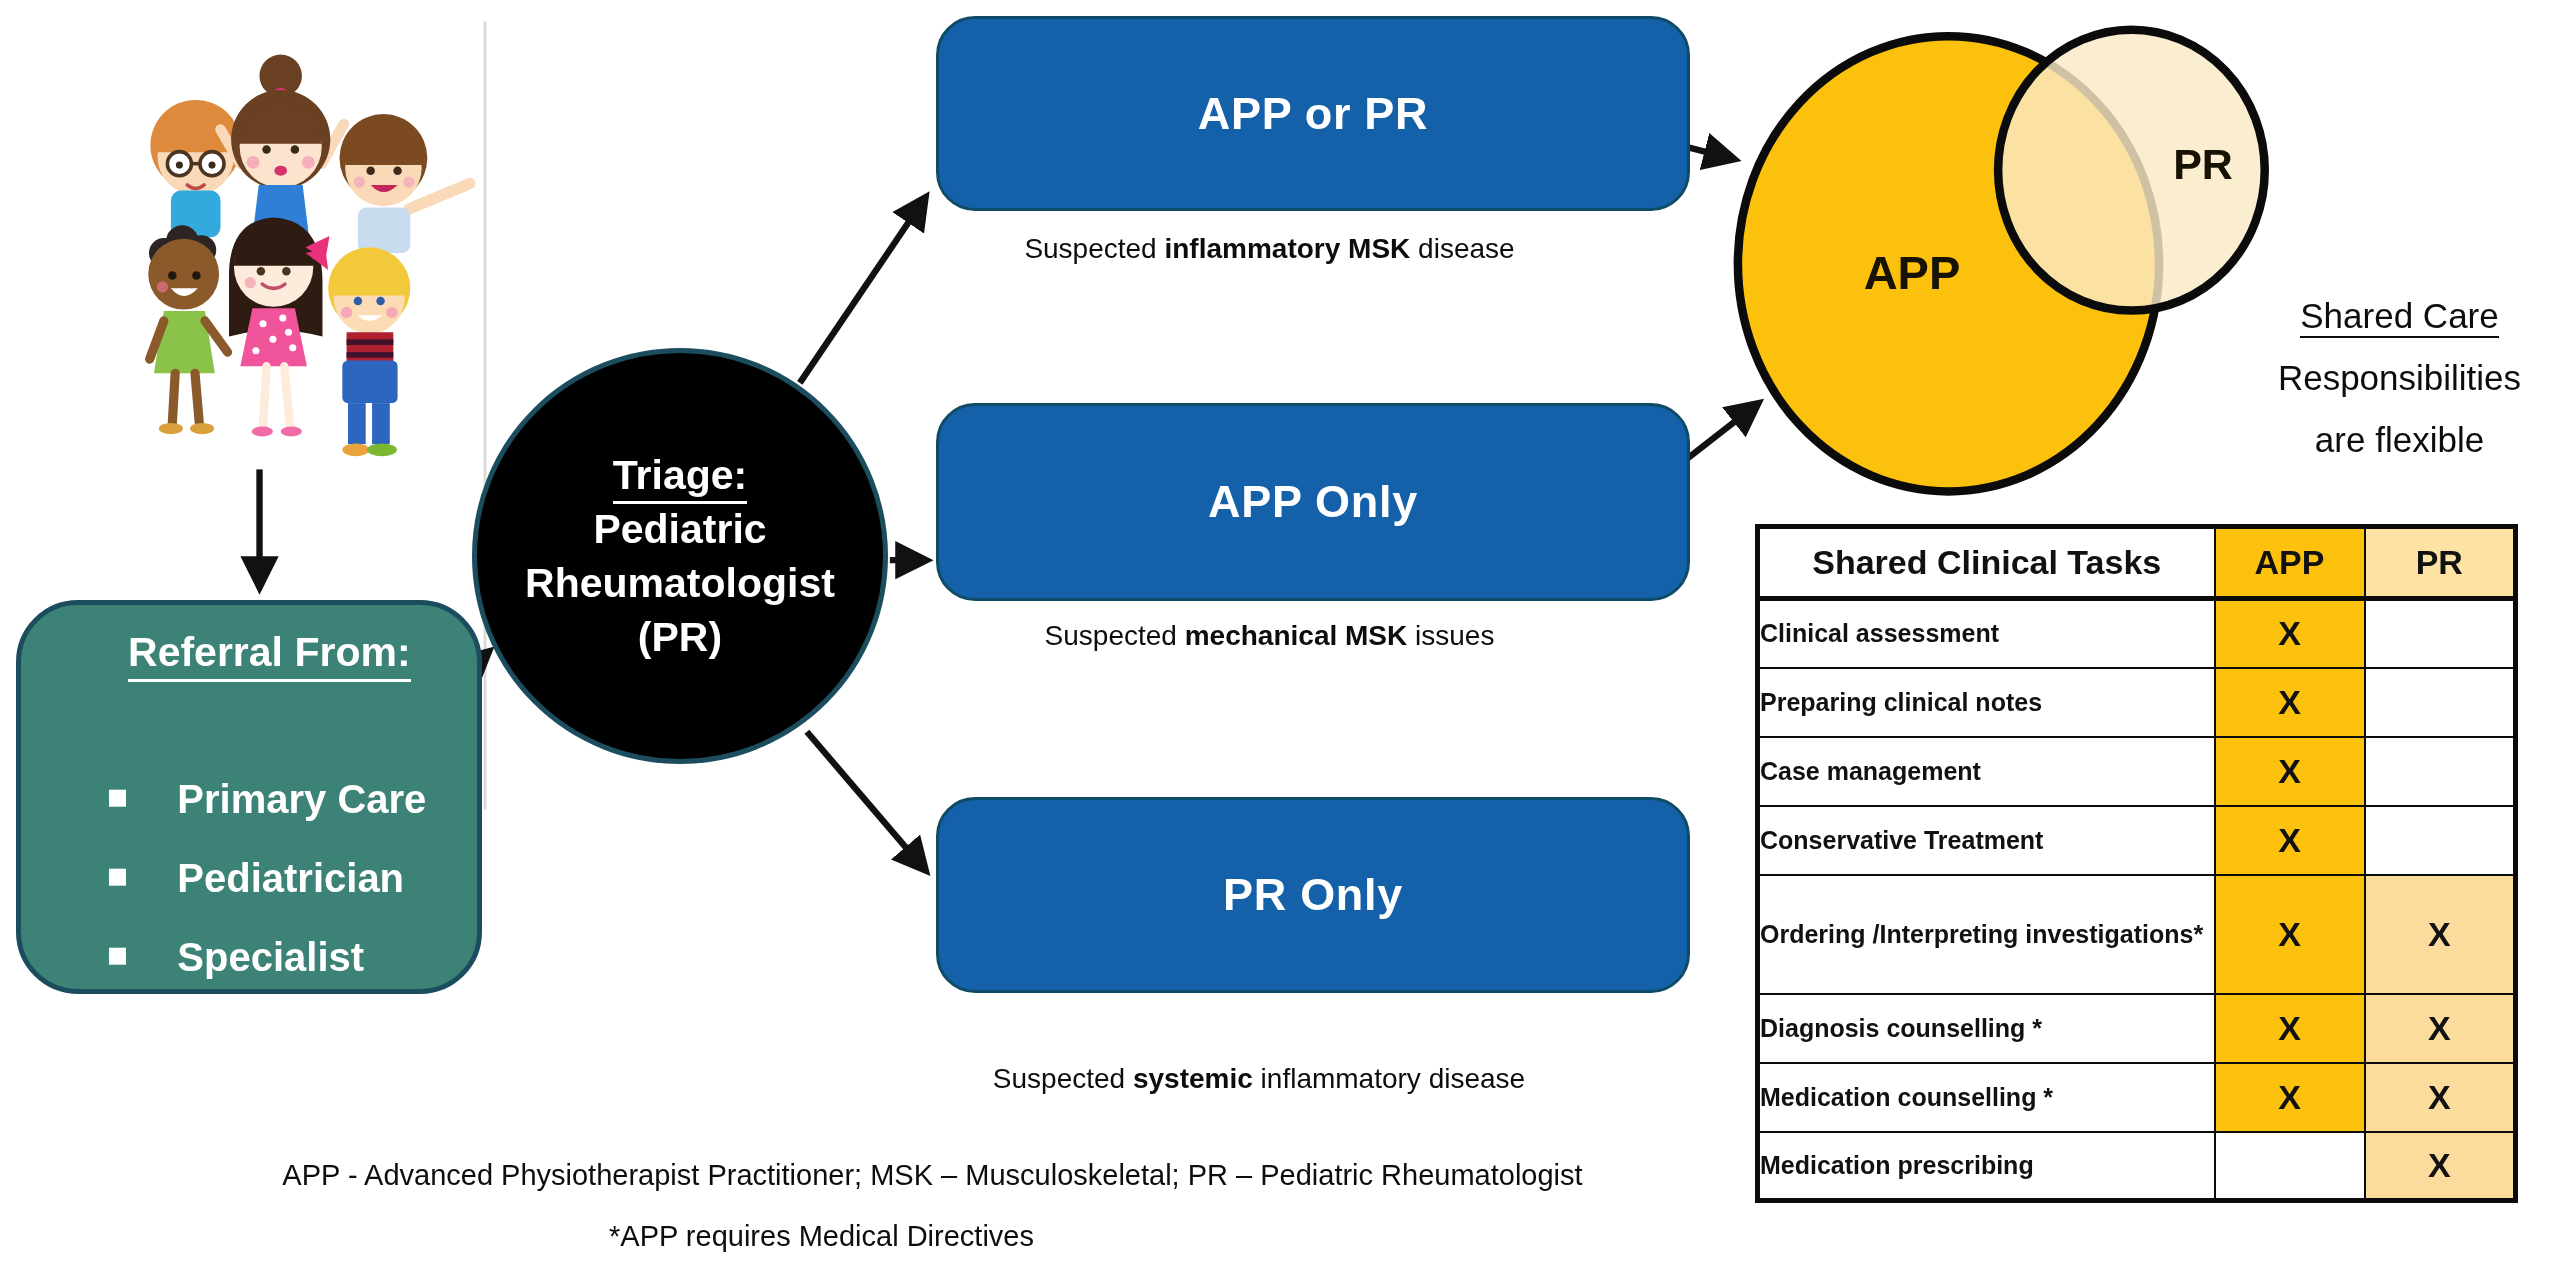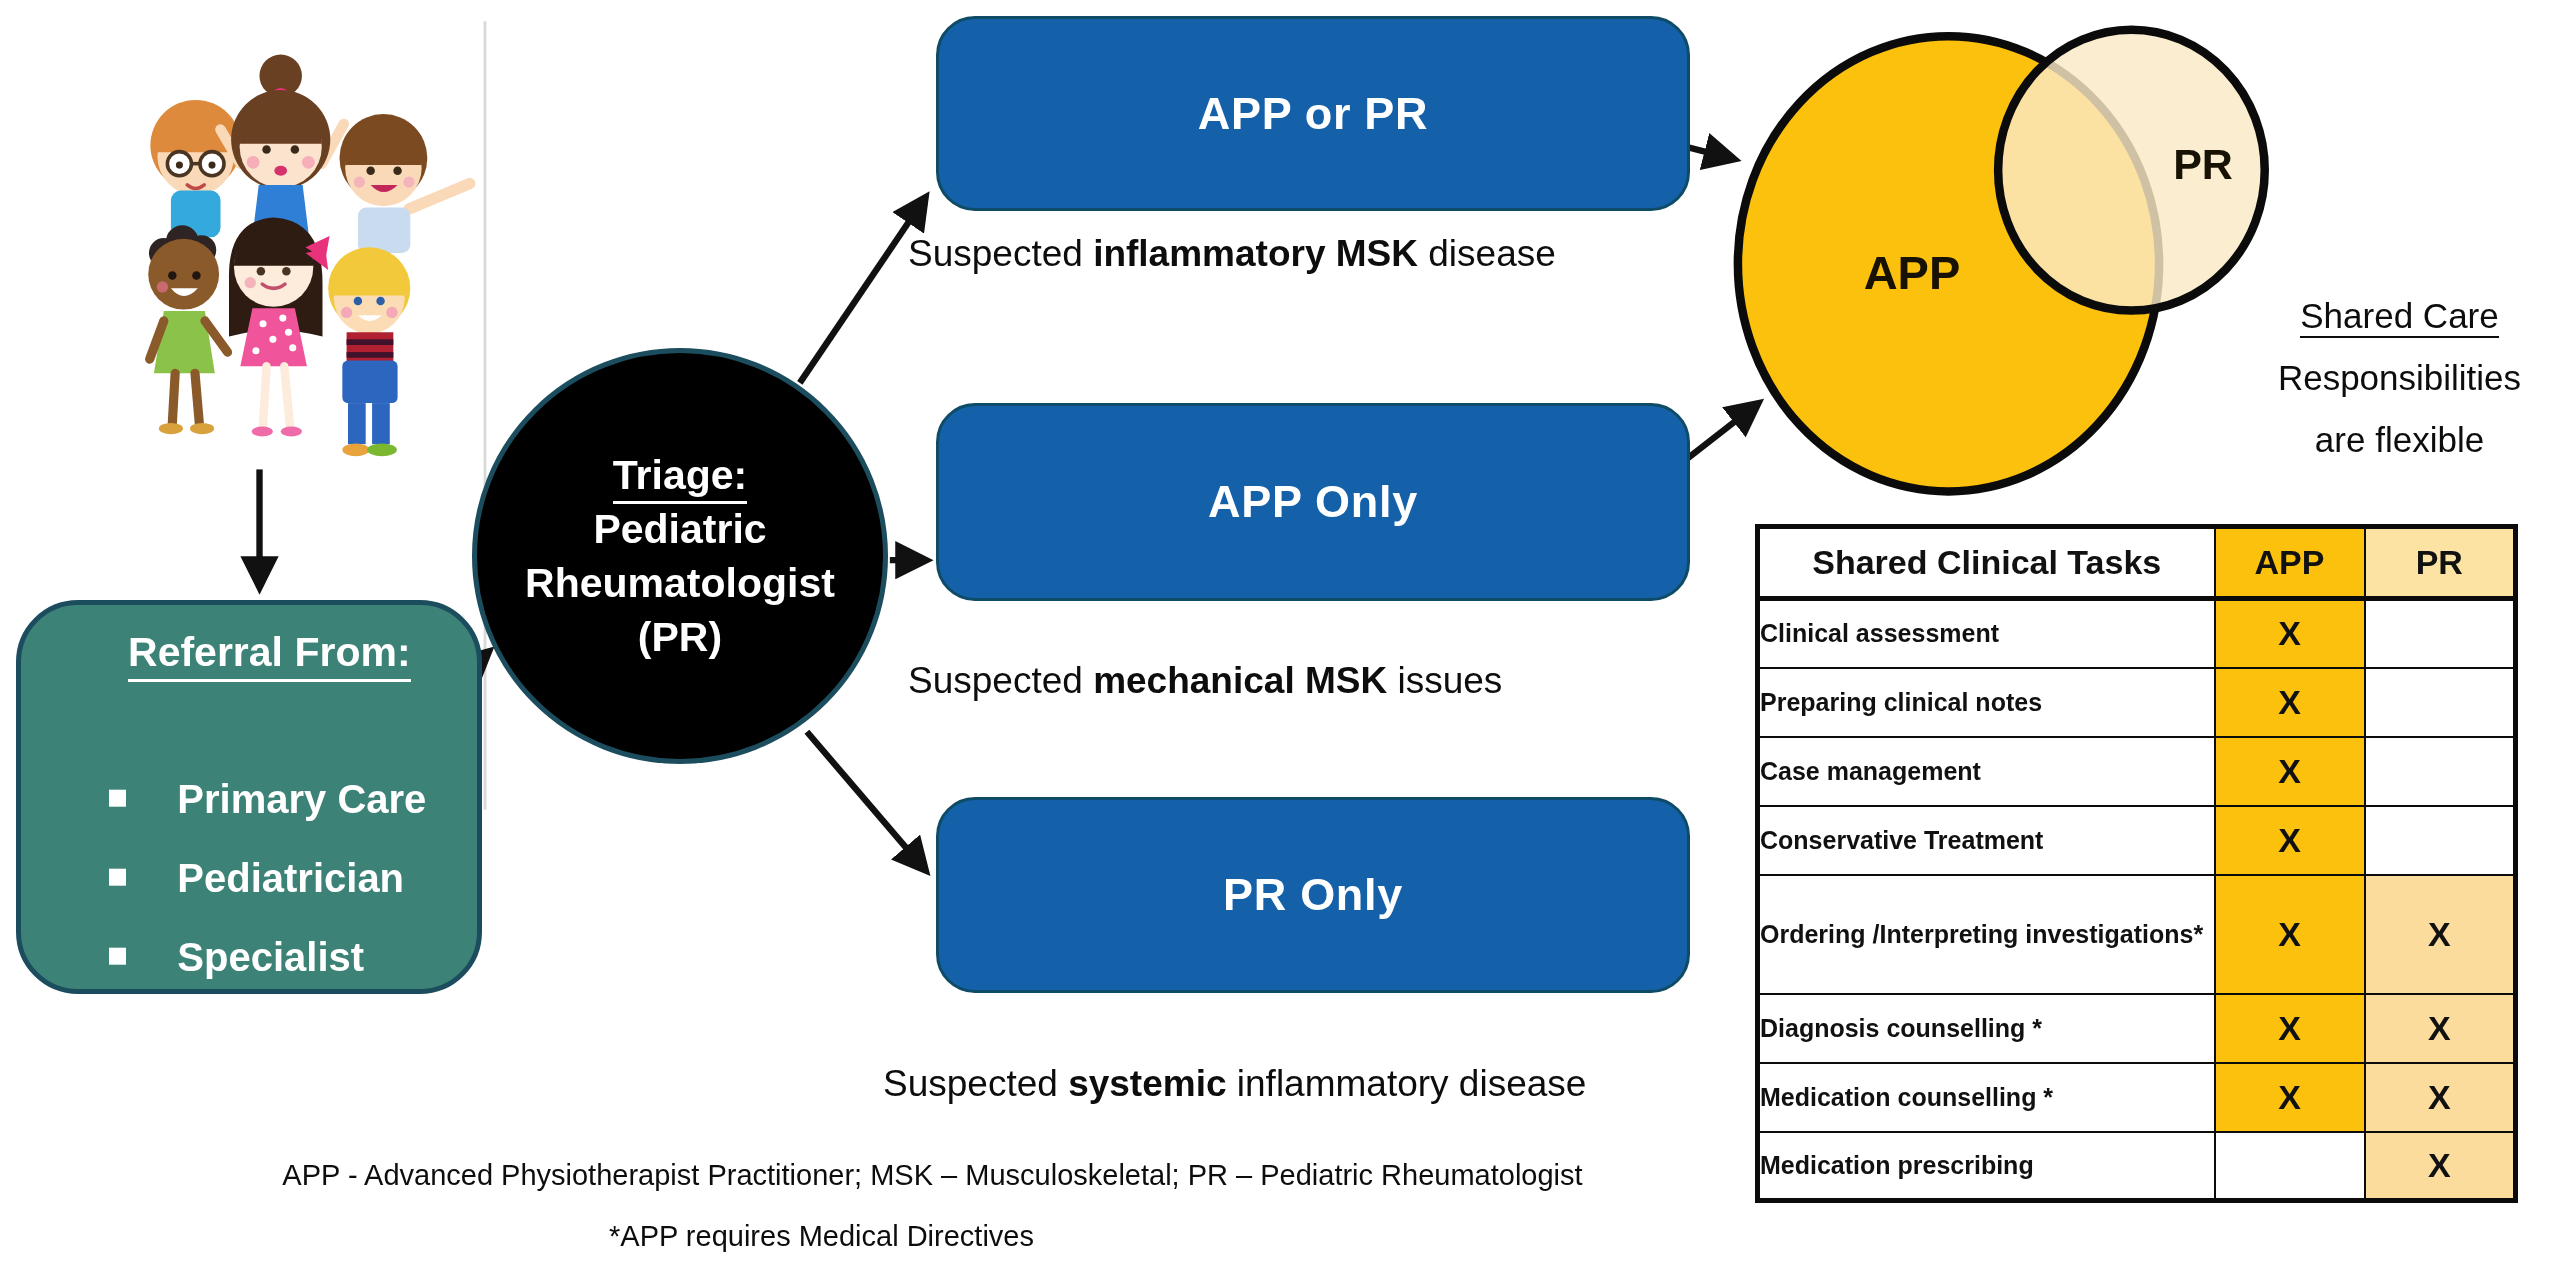--- a/index.html
+++ b/index.html
@@ -43,24 +43,24 @@
   .pathway-box{
     left:936px;width:754px;box-sizing:border-box;
     background:#1561A9;border:3.5px solid #0E4B66;border-radius:39px;
     color:#fff;z-index:2;display:flex;align-items:center;justify-content:center;
   }
   .pathway-label{font-size:45px;font-weight:bold;letter-spacing:0.7px;}
   #pathway-0{top:16.3px;height:195px;}
   #pathway-1{top:403px;height:198px;}
   #pathway-2{top:797px;height:196px;}
 
-  .caption{z-index:2;text-align:left;font-size:37px;color:#0d0d0d;font-weight:500;}
+  .caption{z-index:2;text-align:center;font-size:28px;color:#0d0d0d;font-weight:500;}
   .caption b{font-weight:800;}
   #caption-0{left:908px;top:233px;width:723px;}
-  #caption-1{left:908px;top:620px;width:723px;margin-top:40px;}
+  #caption-1{left:908px;top:620px;width:723px;}
   #caption-2{left:883px;top:1063px;width:752px;}
 
   
   .venn-label{z-index:2;text-align:center;color:#181204;font-weight:bold;}
   #venn-app{left:1827px;top:245px;width:170px;font-size:47px;}
   #venn-pr{left:2150px;top:140px;width:106px;font-size:43px;}
   .shared-note{
     left:2226px;top:285px;width:347px;z-index:2;text-align:center;
     font-size:35px;line-height:62px;color:#0d0d0d;
   }

